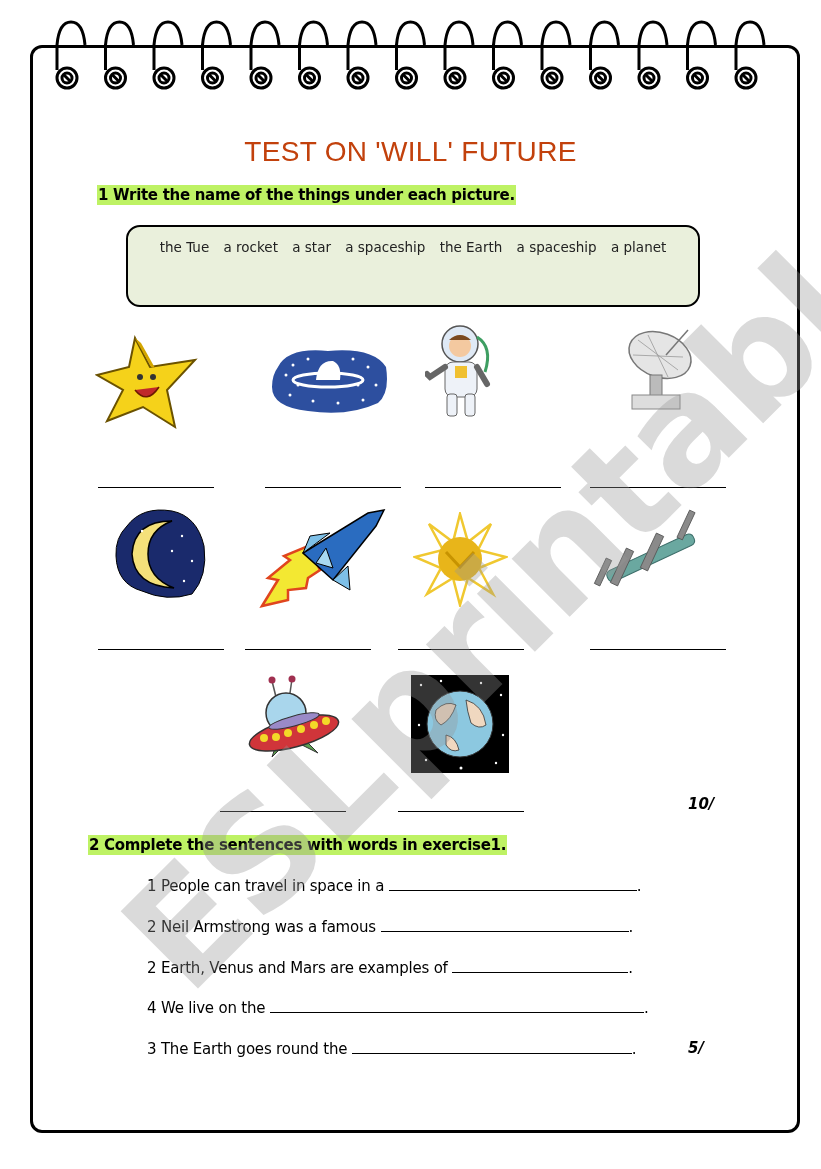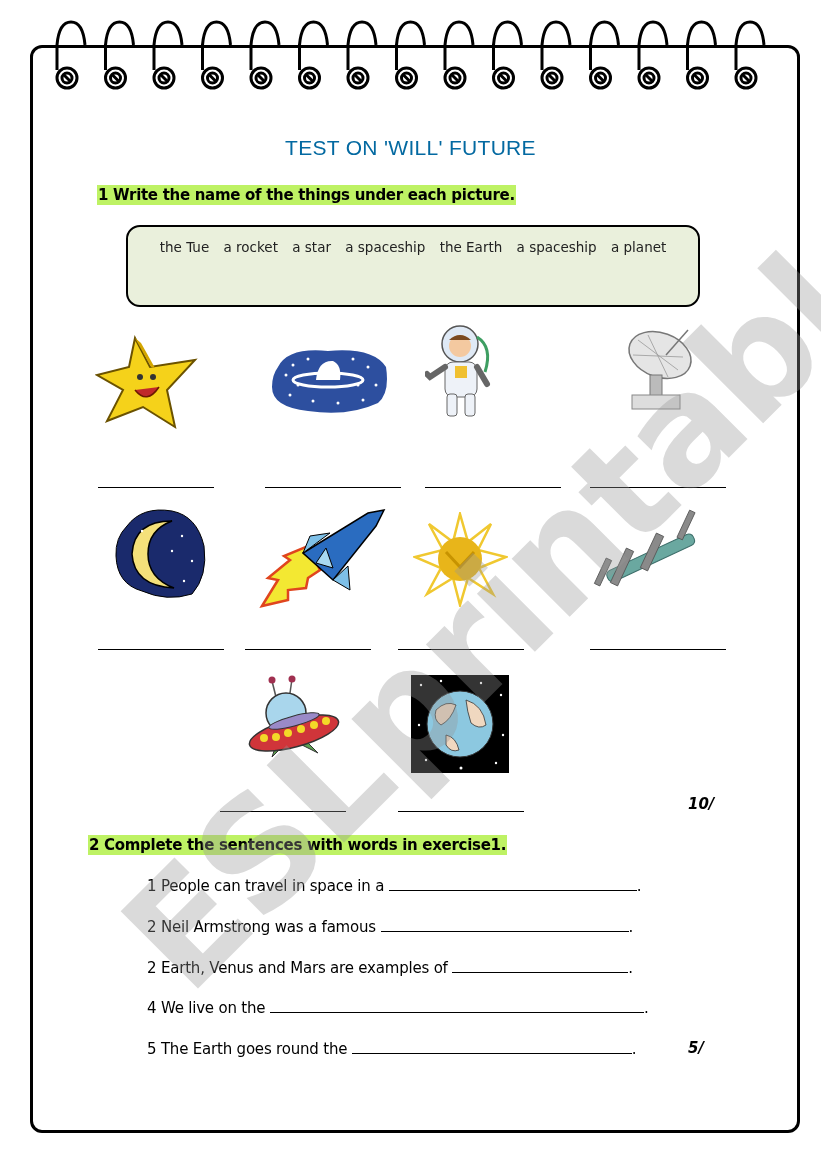--- a/index.html
+++ b/index.html
@@ -1,20 +1,20 @@
 <!DOCTYPE html>
 <html><head>
   <meta charset="utf-8">
   <style>
     html, body { margin:0; padding:0; background:#ffffff; }
     body { width:821px; height:1169px; position:relative; overflow:hidden; font-family:"DejaVu Sans", sans-serif; color:#000; }
     .page-frame { position:absolute; left:30px; top:45px; width:770px; height:1088px; border:3px solid #000; border-radius:12px; box-sizing:border-box; }
     .rings { position:absolute; left:0; top:0; width:821px; height:100px; }
     .abs { position:absolute; }
-    .title { left:0; width:821px; top:136px; text-align:center; color:#0369a1; font-size:21px; font-family:"Liberation Sans", sans-serif; letter-spacing:0.3px; }
+    .title { left:0; width:821px; top:136px; text-align:center; color:#c2410c; font-size:28px; font-family:"Liberation Sans", sans-serif; letter-spacing:0.3px; }
     .heading { background:#bef264; font-size:15px; font-weight:bold; font-family:"DejaVu Sans", sans-serif; padding:1px 1px; letter-spacing:-0.3px; }
     .wordbox { left:126px; top:225px; width:574px; height:82px; border:2px solid #000; border-radius:14px; background:#eaf0dc; box-sizing:border-box; text-align:center; font-size:13.5px; font-family:"DejaVu Sans", sans-serif; font-weight:normal; color:#222; }
     .wordbox .row { line-height:24px; }
     .wordbox .row1 { padding-top:8px; }
     .wordbox span.w { margin:0 5px; }
     .line { position:absolute; height:0; border-top:1.5px solid #000; }
     .pic { position:absolute; }
     .score { font-size:15px; font-weight:bold; font-family:"DejaVu Sans", sans-serif;font-style:italic; }
     .sentence { position:absolute; left:147px; font-size:15px; font-family:"DejaVu Sans", sans-serif; letter-spacing:-0.2px; white-space:nowrap; }
     .blank { display:inline-block; border-bottom:1.5px solid #000; height:14px; vertical-align:baseline; }
@@ -269,19 +269,19 @@
 </div>
 <div class="sentence" style="top:958px;">
   <span>2 Earth, Venus and Mars are examples of</span>
   <span class="blank" style="width:176px;"></span><span>.</span>
 </div>
 <div class="sentence" style="top:998px;">
   <span>4 We live on the</span>
   <span class="blank" style="width:374px;"></span><span>.</span>
 </div>
 <div class="sentence" style="top:1039px;">
-  <span>5 The Earth goes round the</span>
+  <span>3 The Earth goes round the</span>
   <span class="blank" style="width:280px;"></span><span>.</span>
 </div>
 
 <div class="abs score" style="left:688px; top:1039px;">5/</div>
 
 <div class="watermark">ESLprintables.com</div>
 
 </body></html>

